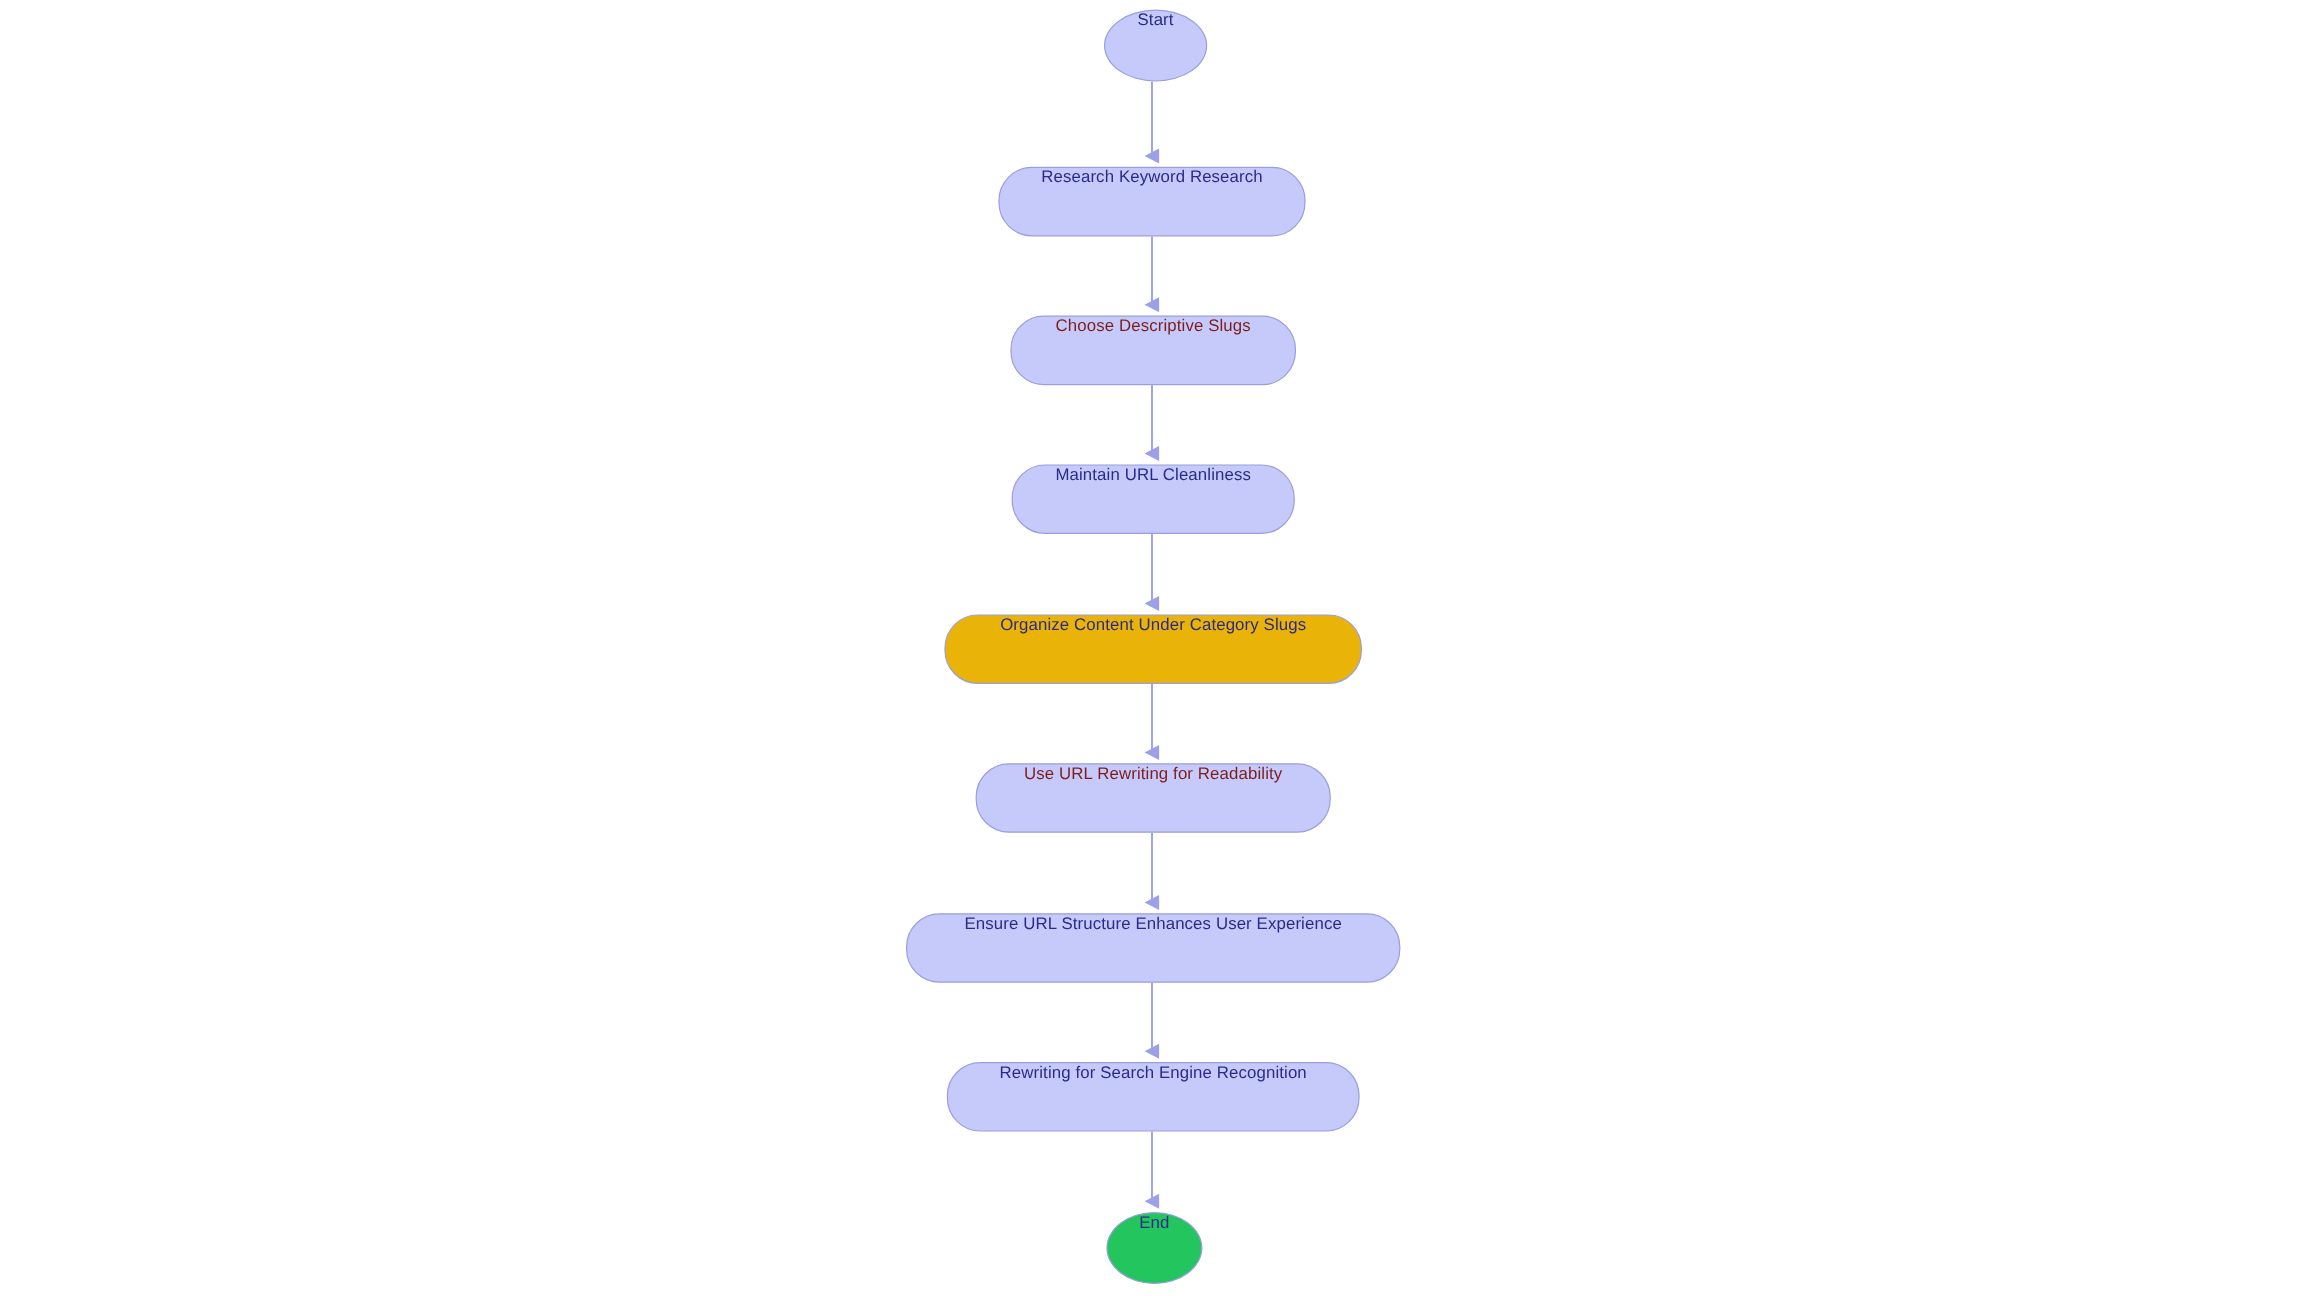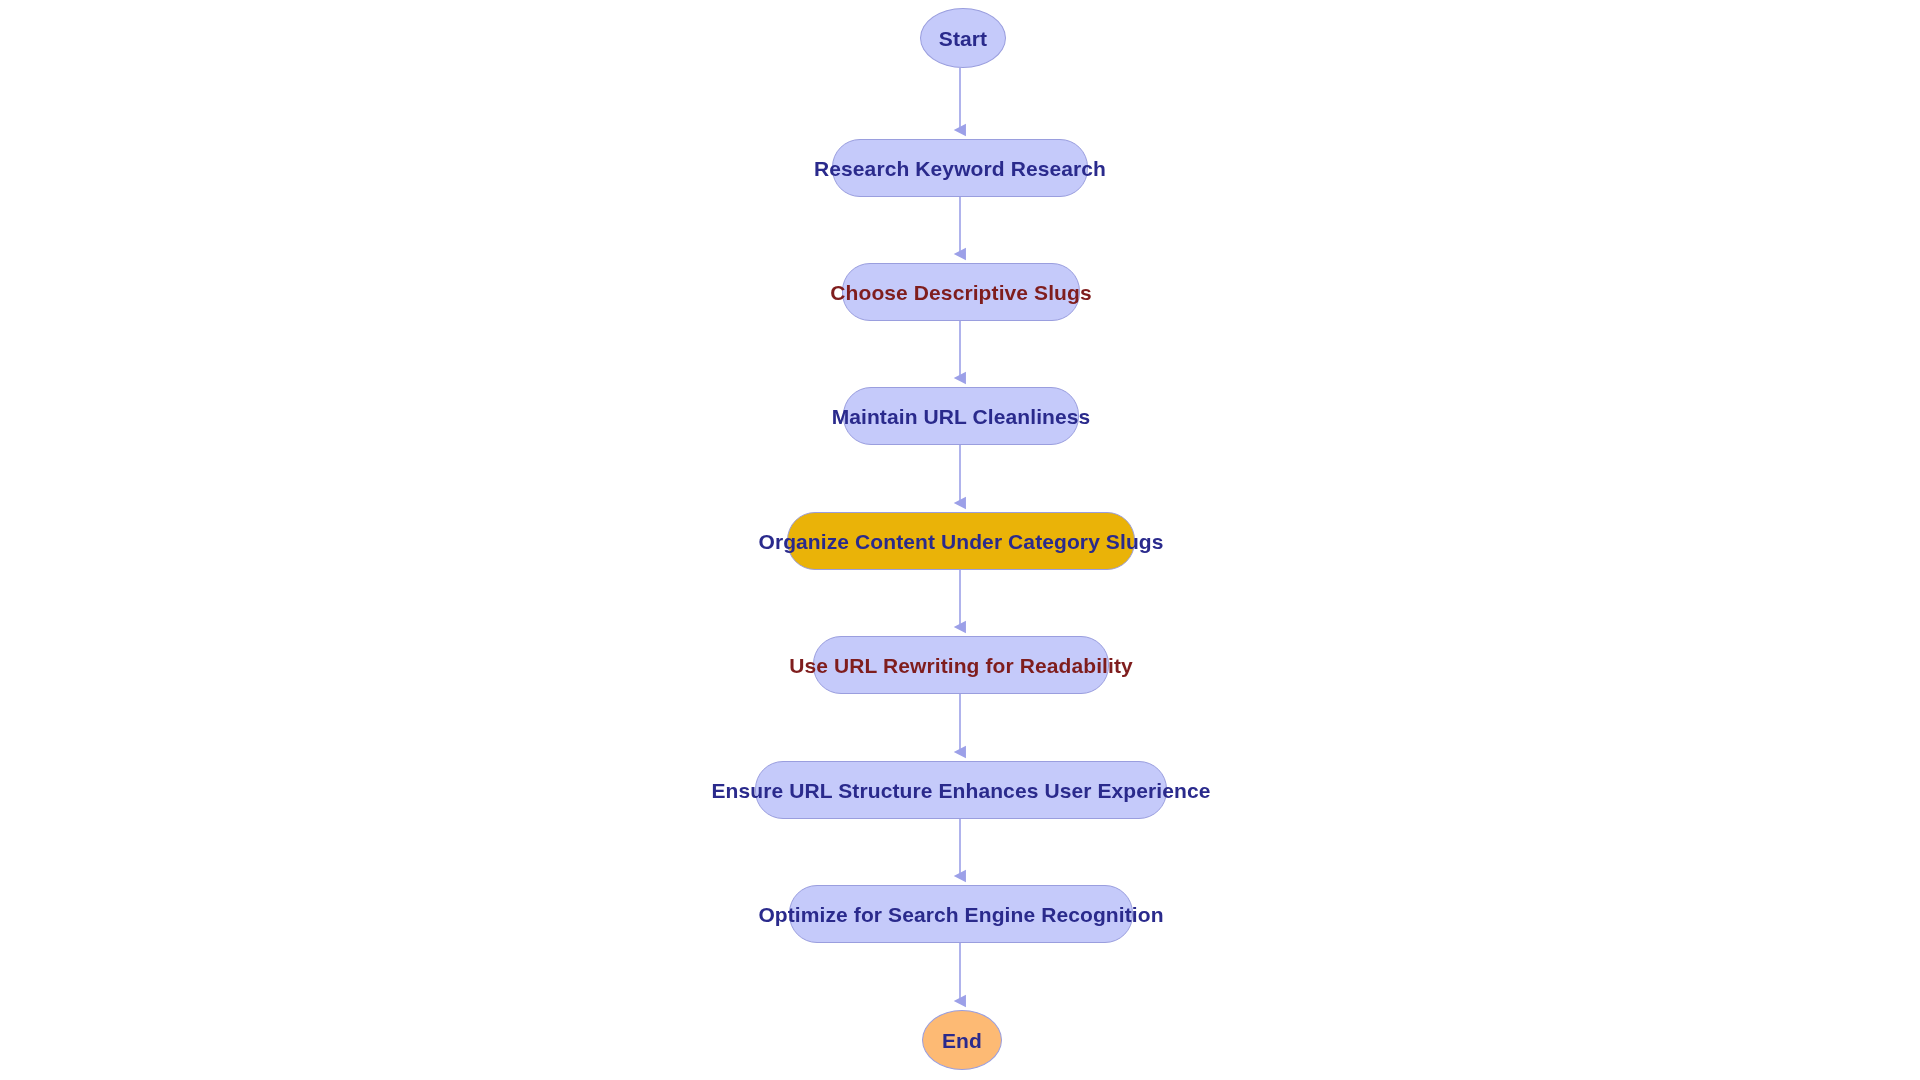--- a/index.html
+++ b/index.html
@@ -23,27 +23,26 @@
     position: absolute;
     inset: 0;
     width: 1920px;
     height: 1080px;
     display: block;
   }
   .node {
     position: absolute;
     box-sizing: border-box;
     display: flex;
-    align-items: center;
     justify-content: center;
     background: #c5cafa;
     border: 1.3px solid #9a9ede;
     color: #2a2a8c;
-    font-size: 21px;
-    font-weight: 700;
+    font-size: 14px;
+    font-weight: 400;
     letter-spacing: 0.1px;
     white-space: nowrap;
     line-height: 1;
     z-index: 2;
   }
   .node-stadium { border-radius: 28px; }
   .node-terminal { border-radius: 50%; }
   .node-label {
     pointer-events: none;
     display: block;
@@ -88,20 +87,20 @@
       <div class="node node-stadium" style="left: 787px; top: 512px; width: 348px; height: 58px; background: #eab308; border-color: rgb(154, 158, 222); color: rgb(42, 42, 140);">
         <span class="node-label">Organize Content Under Category Slugs</span>
       </div>
       <div class="node node-stadium" style="left: 813px; top: 636px; width: 296px; height: 58px; background: rgb(197, 202, 250); border-color: rgb(154, 158, 222); color: #7f1d1d;">
         <span class="node-label">Use URL Rewriting for Readability</span>
       </div>
       <div class="node node-stadium" style="left: 755px; top: 761px; width: 412px; height: 58px; background: rgb(197, 202, 250); border-color: rgb(154, 158, 222); color: rgb(42, 42, 140);">
         <span class="node-label">Ensure URL Structure Enhances User Experience</span>
       </div>
       <div class="node node-stadium" style="left: 789px; top: 885px; width: 344px; height: 58px; background: rgb(197, 202, 250); border-color: rgb(154, 158, 222); color: rgb(42, 42, 140);">
-        <span class="node-label">Optimize for Search Engine Recognition</span>
+        <span class="node-label">Rewriting for Search Engine Recognition</span>
       </div>
-      <div class="node node-terminal" style="left: 922px; top: 1010px; width: 80px; height: 60px; background: #fdba74; border-color: rgb(154, 158, 222); color: rgb(42, 42, 140);">
+      <div class="node node-terminal" style="left: 922px; top: 1010px; width: 80px; height: 60px; background: #22c55e; border-color: rgb(154, 158, 222); color: rgb(42, 42, 140);">
         <span class="node-label">End</span>
       </div>
     </div>
 
 </div>
 
 </body></html>

